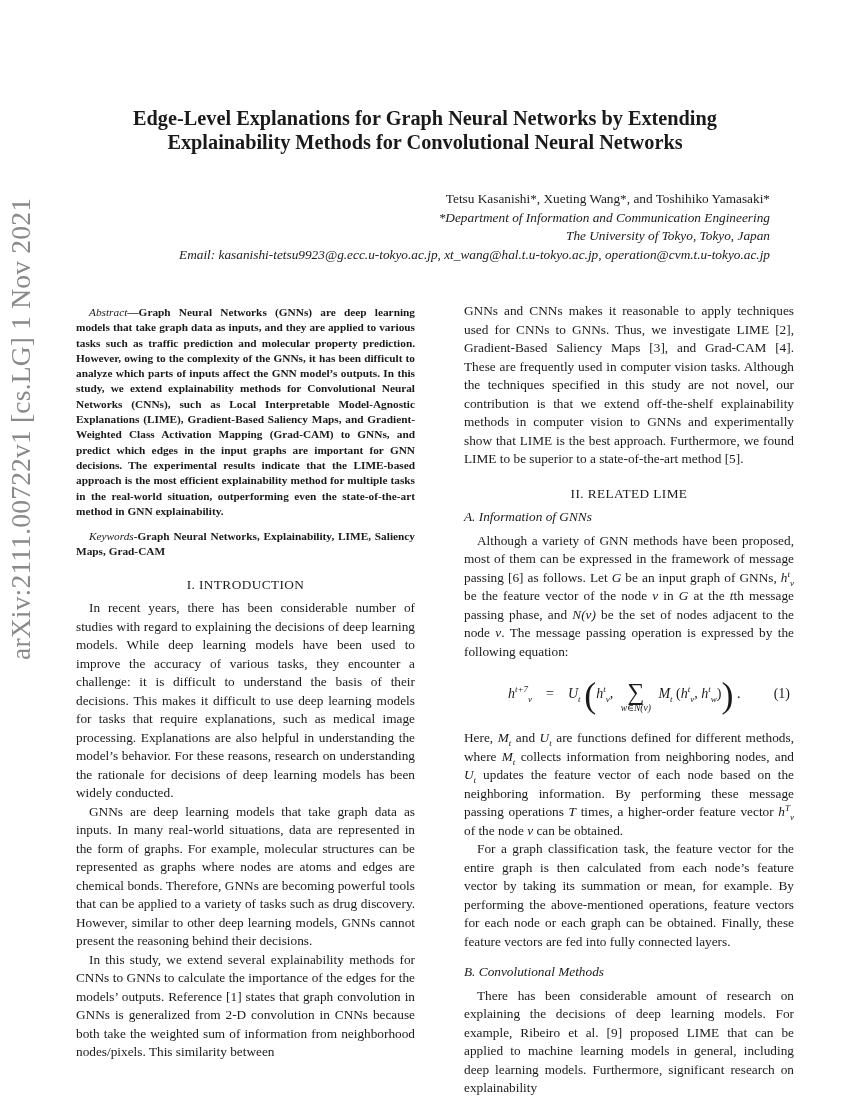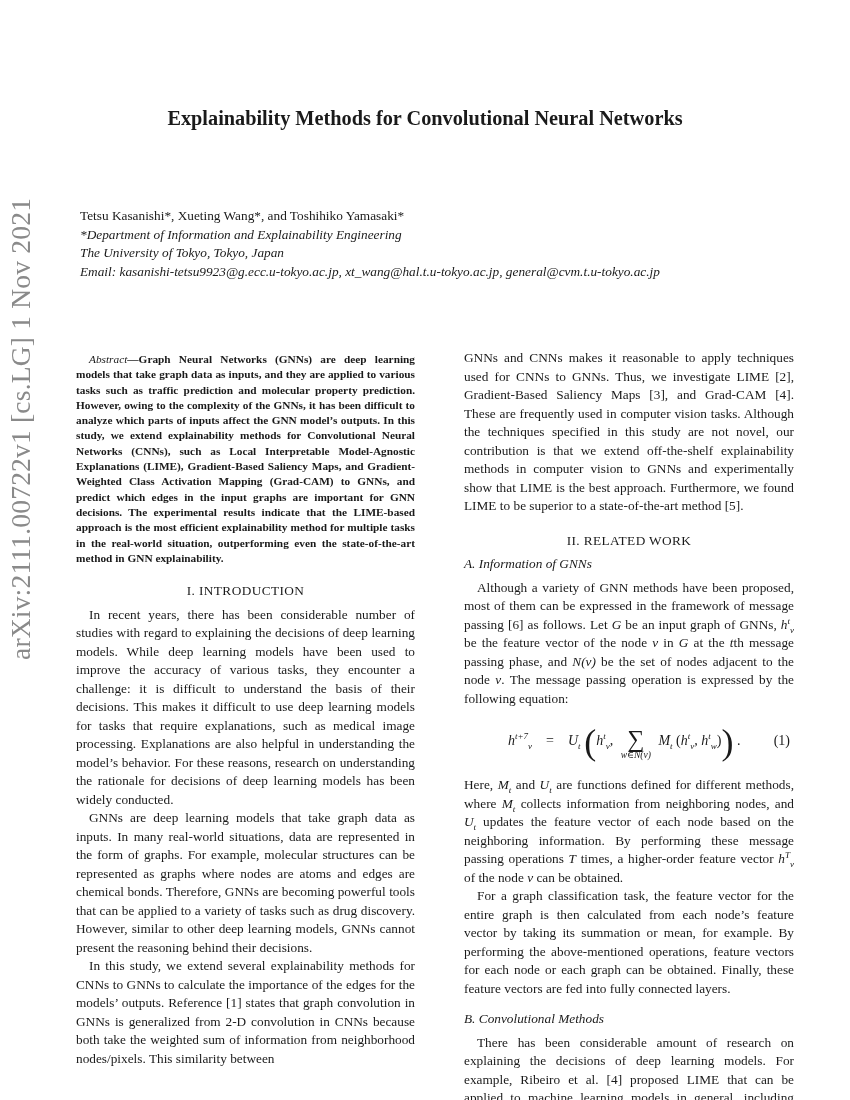--- a/index.html
+++ b/index.html
@@ -4,24 +4,24 @@
 <style>
   html, body { margin: 0; padding: 0; background: #ffffff; }
   body { width: 850px; height: 1100px; position: relative; overflow: hidden;
          font-family: "Liberation Serif", "DejaVu Serif", serif; color: #1a1a1a; }
   .arxiv-stamp { position: absolute; left: 5px; top: 660px; width: 400px; height: 40px;
                  transform-origin: 0 0; transform: rotate(-90deg);
                  font-size: 27.5px; color: #8a8a8a; white-space: nowrap; letter-spacing: 0.2px;
                  font-family: "Liberation Serif", serif; }
   .title { position: absolute; left: 100px; width: 650px; top: 106px; text-align: center;
            font-weight: bold; font-size: 20.3px; line-height: 24px; }
-  .authors { position: absolute; left: 80px; width: 690px; top: 190px; text-align: left;
-             font-size: 13.3px; line-height: 18.5px; margin-top: 17px; }
+  .authors { position: absolute; left: 80px; width: 690px; top: 190px; text-align: right;
+             font-size: 13.3px; line-height: 18.5px; }
   .authors .it { font-style: italic; }
-  .col { position: absolute; top: 305px; font-size: 13.3px; line-height: 18.5px; text-align: justify; margin-top: 47px; }
+  .col { position: absolute; top: 305px; font-size: 13.3px; line-height: 18.5px; text-align: justify; }
   .col.left { left: 76px; width: 339px; }
   .col.right { left: 464px; width: 330px; top: 302px; }
   .abstract { font-weight: bold; font-size: 11.3px; line-height: 15.3px; text-indent: 13px; margin: 0; }
   .abstract .lead, .keywords .lead { font-style: italic; font-weight: normal; }
   .keywords { font-weight: bold; font-size: 11.3px; line-height: 15.3px; text-indent: 13px; margin: 10px 0 0 0; }
   .sec-head { text-align: center; font-size: 13.3px; margin: 16px 0 5px 0; letter-spacing: 0.4px; }
   .subsec { font-style: italic; margin: 2px 0 5px 0; }
   p.para { margin: 0; text-indent: 13px; }
   p.noind { margin: 0; }
   .equation { position: relative; height: 52px; margin: 10px 0 6px 0; font-size: 14px; }
@@ -34,43 +34,45 @@
   .m { font-style: italic; }
   .bv { font-weight: normal; font-style: italic; }
   sup, sub { font-size: 9px; line-height: 0; }
 </style>
 </head>
 <body>
 
 <div class="arxiv-stamp">arXiv:2111.00722v1  [cs.LG]  1 Nov 2021</div>
 
 <div class="title">
+  <div>Edge-Level Explanations for Graph Neural Networks by Extending</div>
   <div>Explainability Methods for Convolutional Neural Networks</div>
 </div>
 
 <div class="authors">
   <div>Tetsu Kasanishi*, Xueting Wang*, and Toshihiko Yamasaki*</div>
-  <div class="it">*Department of Information and Explainability Engineering</div>
+  <div class="it">*Department of Information and Communication Engineering</div>
   <div class="it">The University of Tokyo, Tokyo, Japan</div>
-  <div class="it">Email: kasanishi-tetsu9923@g.ecc.u-tokyo.ac.jp, xt_wang@hal.t.u-tokyo.ac.jp, general@cvm.t.u-tokyo.ac.jp</div>
+  <div class="it">Email: kasanishi-tetsu9923@g.ecc.u-tokyo.ac.jp, xt_wang@hal.t.u-tokyo.ac.jp, operation@cvm.t.u-tokyo.ac.jp</div>
 </div>
 
 <div class="col left">
   <p class="abstract"><span class="lead">Abstract</span><span>—Graph Neural Networks (GNNs) are deep learning models that take graph data as inputs, and they are applied to various tasks such as traffic prediction and molecular property prediction. However, owing to the complexity of the GNNs, it has been difficult to analyze which parts of inputs affect the GNN model’s outputs. In this study, we extend explainability methods for Convolutional Neural Networks (CNNs), such as Local Interpretable Model-Agnostic Explanations (LIME), Gradient-Based Saliency Maps, and Gradient-Weighted Class Activation Mapping (Grad-CAM) to GNNs, and predict which edges in the input graphs are important for GNN decisions. The experimental results indicate that the LIME-based approach is the most efficient explainability method for multiple tasks in the real-world situation, outperforming even the state-of-the-art method in GNN explainability.</span></p>
+  <p class="keywords"><span class="lead">Keywords</span><span>-Graph Neural Networks, Explainability, LIME, Saliency Maps, Grad-CAM</span></p>
 
   <div class="sec-head">I. INTRODUCTION</div>
   <p class="para">In recent years, there has been considerable number of studies with regard to explaining the decisions of deep learning models. While deep learning models have been used to improve the accuracy of various tasks, they encounter a challenge: it is difficult to understand the basis of their decisions. This makes it difficult to use deep learning models for tasks that require explanations, such as medical image processing. Explanations are also helpful in understanding the model’s behavior. For these reasons, research on understanding the rationale for decisions of deep learning models has been widely conducted.</p>
   <p class="para">GNNs are deep learning models that take graph data as inputs. In many real-world situations, data are represented in the form of graphs. For example, molecular structures can be represented as graphs where nodes are atoms and edges are chemical bonds. Therefore, GNNs are becoming powerful tools that can be applied to a variety of tasks such as drug discovery. However, similar to other deep learning models, GNNs cannot present the reasoning behind their decisions.</p>
   <p class="para">In this study, we extend several explainability methods for CNNs to GNNs to calculate the importance of the edges for the models’ outputs. Reference [1] states that graph convolution in GNNs is generalized from 2-D convolution in CNNs because both take the weighted sum of information from neighborhood nodes/pixels. This similarity between</p>
 </div>
 
 <div class="col right">
   <p class="noind">GNNs and CNNs makes it reasonable to apply techniques used for CNNs to GNNs. Thus, we investigate LIME [2], Gradient-Based Saliency Maps [3], and Grad-CAM [4]. These are frequently used in computer vision tasks. Although the techniques specified in this study are not novel, our contribution is that we extend off-the-shelf explainability methods in computer vision to GNNs and experimentally show that LIME is the best approach. Furthermore, we found LIME to be superior to a state-of-the-art method [5].</p>
 
-  <div class="sec-head">II. RELATED WORK</div>
+  <div class="sec-head">II. RELATED LIME</div>
   <div class="subsec">A. Information of GNNs</div>
 
   <p class="para"><span>Although a variety of GNN methods have been proposed, most of them can be expressed in the framework of message passing [6] as follows. Let </span><span class="m">G</span><span> be an input graph of GNNs, </span><span class="bv">h<sup>t</sup><sub>v</sub></span><span> be the feature vector of the node </span><span class="m">v</span><span> in </span><span class="m">G</span><span> at the </span><span class="m">t</span><span>th message passing phase, and </span><span class="m">N(v)</span><span> be the set of nodes adjacent to the node </span><span class="m">v</span><span>. The message passing operation is expressed by the following equation:</span></p>
 
   <div class="equation">
     <div class="eq-body">
       <span class="bv"><span>h</span><sup>t+7</sup><sub>v</sub></span>
       &nbsp;&nbsp;&nbsp;<span>=</span>&nbsp;&nbsp;&nbsp;
       <span class="m"><span>U</span><sub>t</sub></span>
       <span class="bigparen">(</span><span class="bv">h<sup>t</sup><sub>v</sub></span>,
@@ -79,14 +81,14 @@
       (<span class="bv">h<sup>t</sup><sub>v</sub>, h<sup>t</sup><sub>w</sub></span>)<span class="bigparen">)</span> .
     </div>
     <div class="eq-num">(1)</div>
   </div>
 
   <p class="noind"><span>Here, </span><span class="m">M<sub>t</sub></span><span> and </span><span class="m">U<sub>t</sub></span><span> are functions defined for different methods, where </span><span class="m">M<sub>t</sub></span><span> collects information from neighboring nodes, and </span><span class="m">U<sub>t</sub></span><span> updates the feature vector of each node based on the neighboring information. By performing these message passing operations </span><span class="m">T</span><span> times, a higher-order feature vector </span><span class="bv">h<sup>T</sup><sub>v</sub></span><span> of the node </span><span class="m">v</span><span> can be obtained.</span></p>
 
   <p class="para">For a graph classification task, the feature vector for the entire graph is then calculated from each node’s feature vector by taking its summation or mean, for example. By performing the above-mentioned operations, feature vectors for each node or each graph can be obtained. Finally, these feature vectors are fed into fully connected layers.</p>
 
   <div class="subsec" style="margin-top:12px;">B. Convolutional Methods</div>
-  <p class="para">There has been considerable amount of research on explaining the decisions of deep learning models. For example, Ribeiro et al. [4] proposed LIME that can be applied to machine learning models in general, including deep learning models. Furthermore, significant research on explainability</p>
+  <p class="para">There has been considerable amount of research on explaining the decisions of deep learning models. For example, Ribeiro et al. [9] proposed LIME that can be applied to machine learning models in general, including deep learning models. Furthermore, significant research on explainability</p>
 </div>
 
 </body></html>

